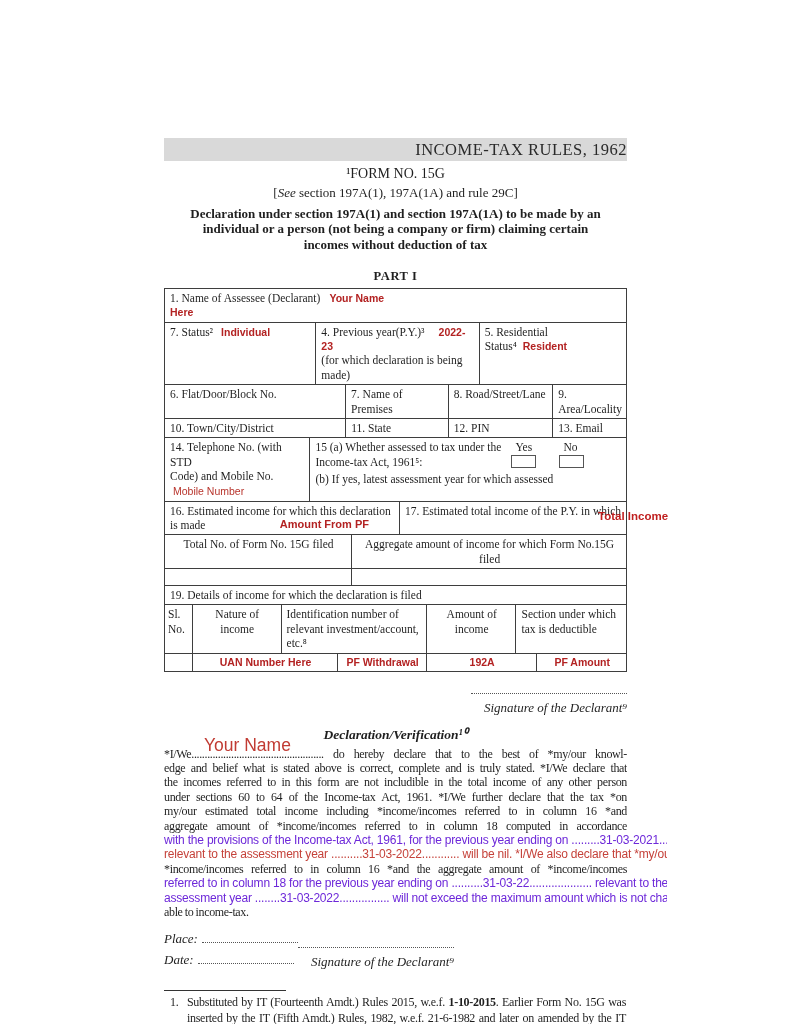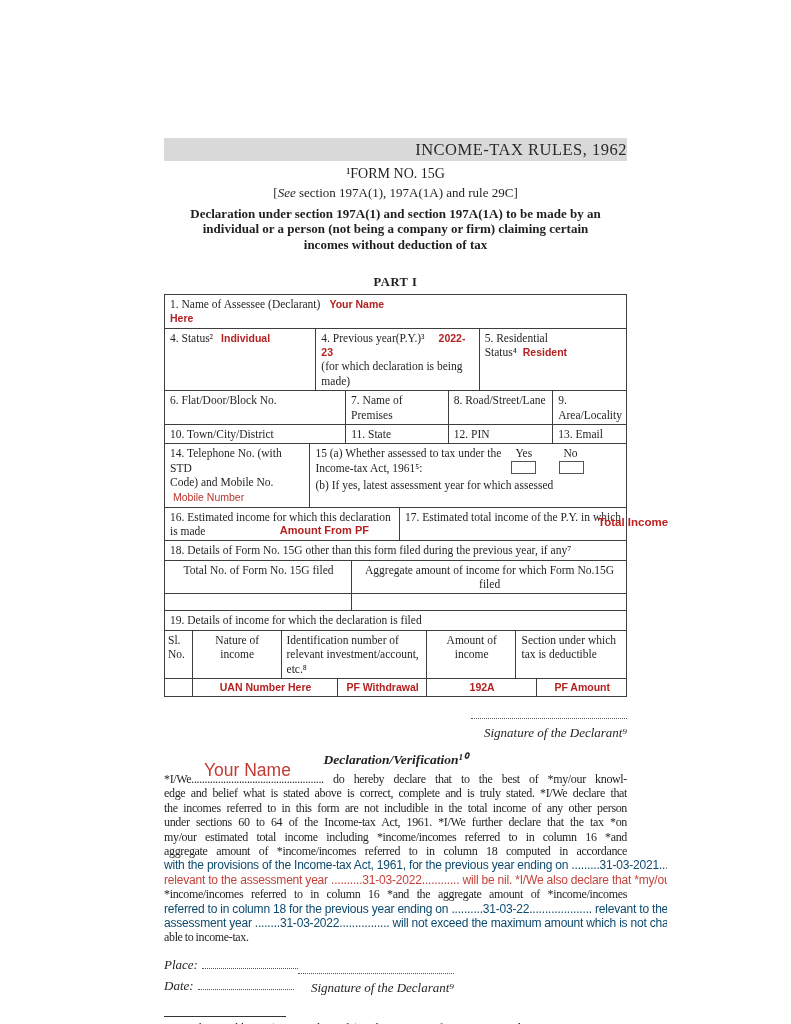--- a/index.html
+++ b/index.html
@@ -7,21 +7,21 @@
   .page { position:relative; width:791px; height:1024px; background:#fff; overflow:hidden;
           font-family:"Liberation Serif", serif; color:#1f1f1f; }
   .doc { position:absolute; left:164px; top:138px; width:503px; }
 
   .banner { width:463px; height:23px; line-height:23px; background:#d9d9d9;
             text-align:right; font-size:16.5px; letter-spacing:.5px; color:#2a2a2a; }
   .form-no { width:463px; text-align:center; font-weight:normal; font-size:14px; margin-top:5px; }
   .see-line { width:463px; text-align:center; font-size:13px; margin-top:3px; }
   .decl-heading { width:463px; text-align:center; font-weight:bold; font-size:13px;
                   line-height:15.3px; margin-top:5px; }
-  .part { width:463px; text-align:center; font-weight:bold; font-size:12.5px; margin-top:23px; letter-spacing:.6px; }
+  .part { width:463px; text-align:center; font-weight:bold; font-size:12.5px; margin-top:17px; letter-spacing:.6px; }
 
   .ftable { width:463px; border:1px solid #3e3e3e; font-size:11.5px; line-height:1.25;
             margin-top:4px; }
   .tr { display:flex; border-top:1px solid #3e3e3e; }
   .tr:first-child { border-top:none; }
   .td { border-left:1px solid #3e3e3e; padding:2px 4px 2px 5px; position:relative; }
   .td:first-child { border-left:none; }
   .fill { color:#b32222; font-family:"Liberation Sans", sans-serif; font-weight:bold; font-size:10.5px; }
   .fill-normal { color:#b8342c; font-family:"Liberation Sans", sans-serif; font-size:10.5px; }
   .sans-label { font-family:"Liberation Sans", sans-serif; font-size:11.5px; }
@@ -34,21 +34,21 @@
   .dotline { display:inline-block; width:156px; height:10px; border-bottom:1.7px dotted #555; }
   .sig1 { width:463px; text-align:right; margin-top:8px; }
   .sig-label { font-style:italic; font-size:13px; margin-top:2px; }
 
   .ver-head { width:463px; text-align:center; font-weight:bold; font-style:italic; font-size:13.5px; margin-top:9px; }
   .para { position:relative; width:503px; margin-top:4px; }
   .pl { width:463px; height:14.4px; line-height:14.4px; font-size:12px;
         letter-spacing:-0.35px; word-spacing:-0.5px; overflow:hidden; }
   .jl { text-align:justify; text-align-last:justify; }
   .ps { width:503px; height:14.4px; line-height:14.4px; overflow:hidden; white-space:nowrap;
-        font-family:"Liberation Sans", sans-serif; font-size:12px; letter-spacing:-0.2px; color:#0c4a6e; }
+        font-family:"Liberation Sans", sans-serif; font-size:12px; letter-spacing:-0.2px; color:#6d28d9; }
   .ps.red { color:#c5423a; }
   .name-overlay { position:absolute; left:40px; top:-12px; font-family:"Liberation Sans", sans-serif;
                   font-size:17.5px; color:#c13b33; }
 
   .pd-row { display:flex; width:463px; margin-top:12px; }
   .pd-line { font-style:italic; font-size:13px; height:17px; }
   .leader { display:inline-block; width:96px; height:10px; border-bottom:1.7px dotted #555; margin-left:4px; }
   .pd-right { text-align:right; padding-top:3px; }
 
   .fn-rule { width:122px; border-top:1.3px solid #333; margin-top:20px; }
@@ -72,21 +72,21 @@
     </div>
     <div class="part">PART I</div>
 
     <div class="ftable">
 
       <div class="tr" style="min-height:19px">
         <div class="td" style="width:234px"><span>1. Name of Assessee (Declarant)</span><span class="fill" style="margin-left:9px">Your Name Here</span></div>
       </div>
 
       <div class="tr" style="min-height:26px">
-        <div class="td" style="width:151px"><span>4. Status²</span><span class="fill" style="margin-left:8px">Individual</span></div>
+        <div class="td" style="width:151px"><span>7. Status²</span><span class="fill" style="margin-left:8px">Individual</span></div>
         <div class="td" style="width:164px">
           <div><span>4. Previous year(P.Y.)³</span><span class="fill" style="margin-left:14px">2022-23</span></div>
           <div>(for which declaration is being made)</div>
         </div>
         <div class="td" style="width:148px"><span>5. Residential Status⁴</span><span class="fill" style="margin-left:6px">Resident</span></div>
       </div>
 
       <div class="tr" style="min-height:18px">
         <div class="td" style="width:181px">6. Flat/Door/Block No.</div>
         <div class="td" style="width:103px">7. Name of Premises</div>
@@ -125,23 +125,20 @@
               <span>is made</span>
               <span class="fill" style="font-size:11px; margin-right:26px">Amount From PF</span>
             </div>
         </div>
         <div class="td" style="width:228px">
           <div>17. Estimated total income of the P.Y. in which</div>
           <span class="total-income">Total Income</span>
         </div>
       </div>
 
-      <div class="tr" style="min-height:17px">
-        <div class="td" style="width:463px">18. Details of Form No. 15G other than this form filed during the previous year, if any⁷</div>
-      </div>
 
       <div class="tr" style="min-height:18px">
         <div class="td ctr" style="width:187px">Total No. of Form No. 15G filed</div>
         <div class="td ctr" style="width:276px">Aggregate amount of income for which Form No.15G filed</div>
       </div>
 
       <div class="tr" style="min-height:17px">
         <div class="td" style="width:187px"></div>
         <div class="td" style="width:276px"></div>
       </div>

